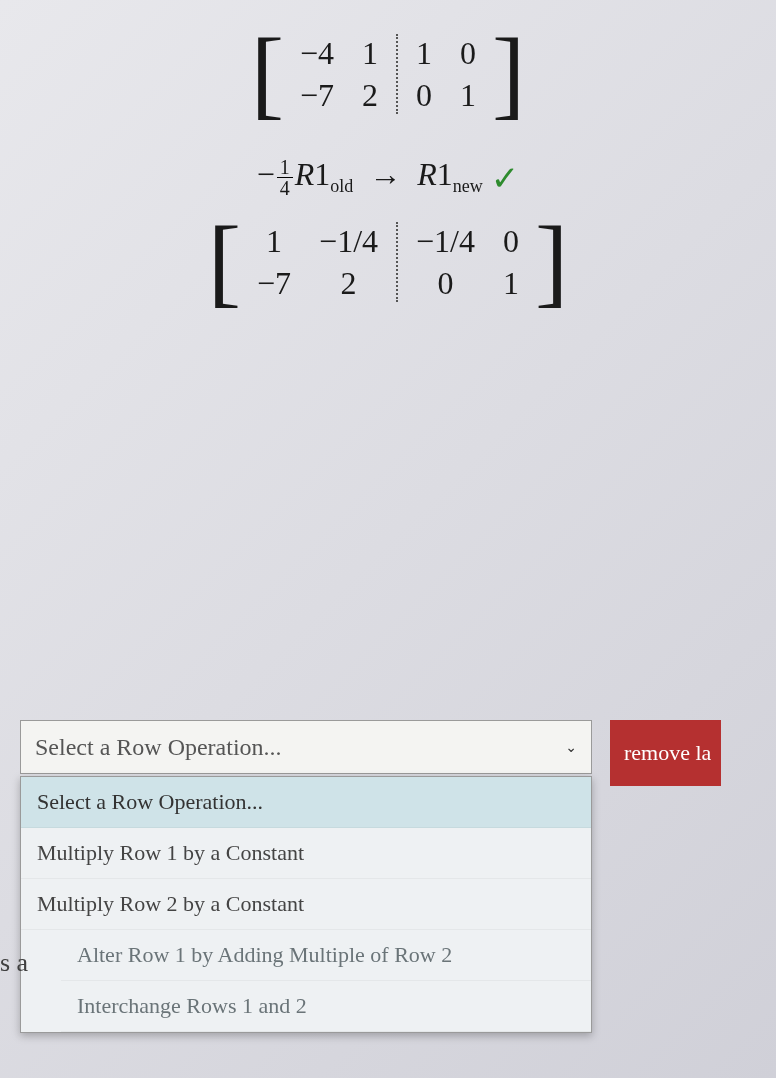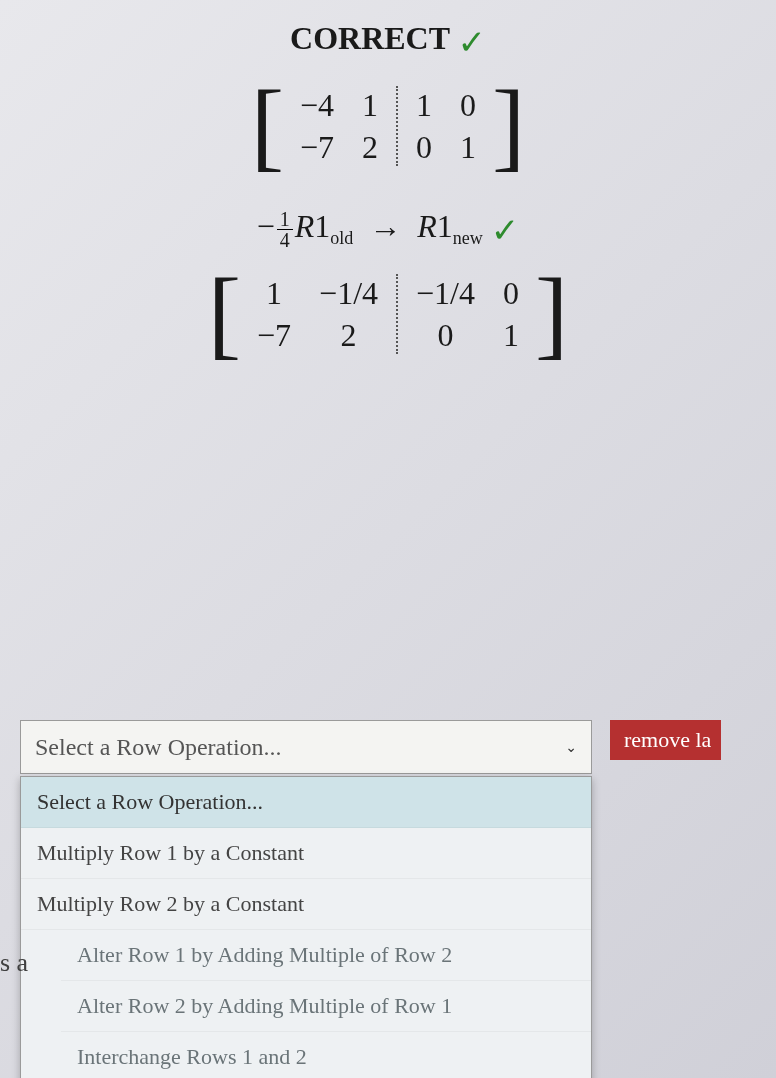--- a/index.html
+++ b/index.html
@@ -107,21 +107,21 @@
     cursor: pointer;
   }
   .select-caret { font-size: 14px; color: #333; }
   .remove-btn {
     background: #b53030;
     color: #fff;
     border: none;
     font-size: 22px;
     padding: 0 10px 0 14px;
     font-family: Georgia, serif;
-    height: 40px;
+    height: 66px;
     display: flex;
     align-items: center;
     cursor: pointer;
   }
 
   .dropdown {
     position: absolute;
     left: 20px;
     top: 776px;
     width: 572px;
@@ -152,24 +152,20 @@
     color: #404040;
     font-family: Georgia, serif;
   }
 </style>
 </head>
 <body>
 
 <div class="content">
 
   
-  <div class="correct-line">
-    <span>CORRECT</span>
-    <span class="check">✓</span>
-  </div>
   <div class="matrix-wrap">
     <div class="bracket">[</div>
     <div class="matrix-cols">
       <div class="mcol">
         <span>−4</span>
         <span>−7</span>
       </div>
       <div class="mcol">
         <span>1</span>
         <span>2</span>
@@ -231,17 +227,16 @@
   <button class="remove-btn">
     <span>remove la</span>
   </button>
 </div>
 
 <div class="dropdown">
   <div class="opt highlight">Select a Row Operation...</div>
   <div class="opt">Multiply Row 1 by a Constant</div>
   <div class="opt">Multiply Row 2 by a Constant</div>
   <div class="opt faded">Alter Row 1 by Adding Multiple of Row 2</div>
-  <div class="opt faded">Alter Row 2 by Adding Multiple of Row 1</div>
   <div class="opt faded">Interchange Rows 1 and 2</div>
 </div>
 
 <div class="left-frag">s a</div>
 
 </body></html>

